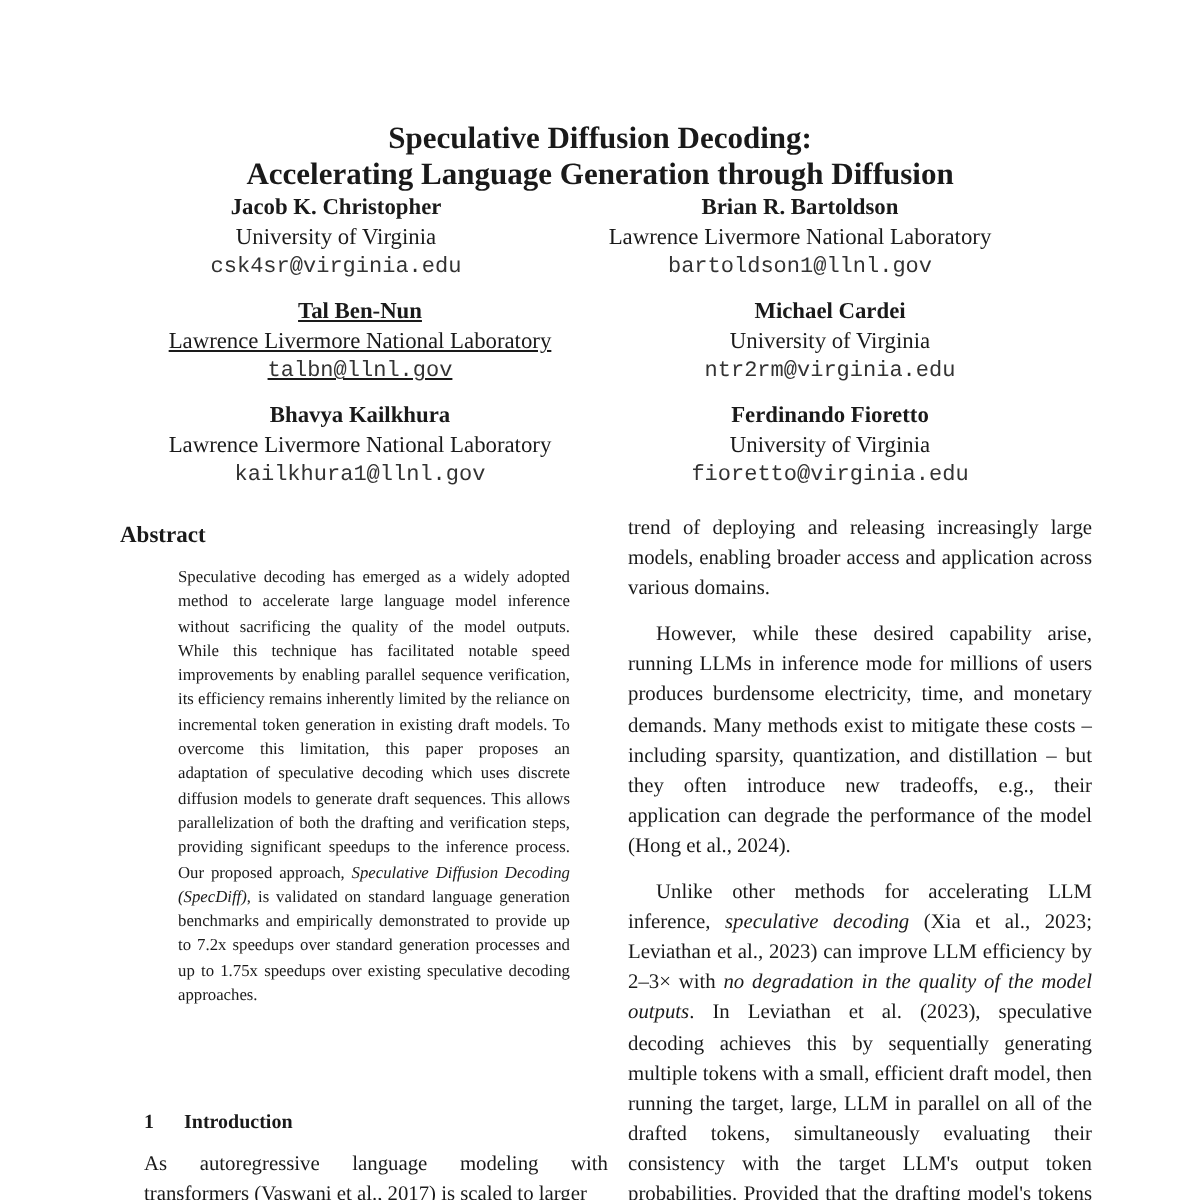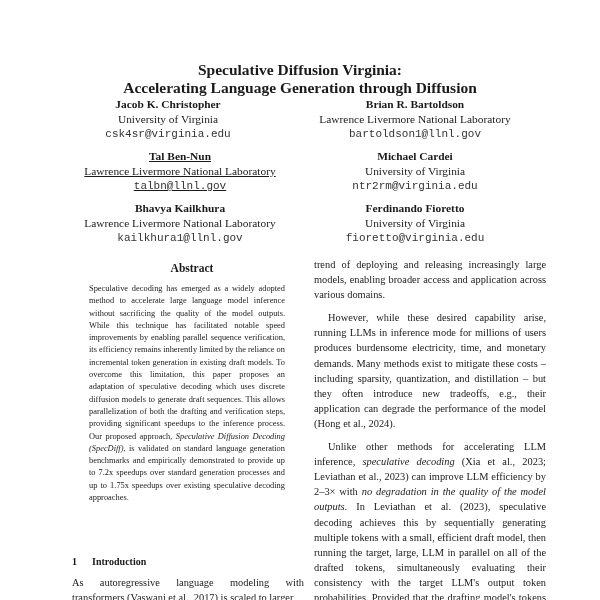--- a/index.html
+++ b/index.html
@@ -13,22 +13,22 @@
     position: absolute; left: 0; width: 600px; top: 61px;
     text-align: center; font-weight: bold; font-size: 15.5px; line-height: 18px;
   }
   .author {
     position: absolute; width: 240px; text-align: center;
     font-size: 11.4px; line-height: 15px;
   }
   .author .name { font-weight: bold; }
   .author .email { font-family: "Liberation Mono", "DejaVu Sans Mono", monospace; font-size: 11px; color: #333; }
   .abstract-heading {
-    position: absolute; left: 72px; width: 240px; top: 262px;
-    text-align: center; font-weight: bold; font-size: 11.5px;
+    position: absolute; left: 60px; width: 240px; top: 262px;
+    text-align: left; font-weight: bold; font-size: 11.5px;
   }
   .abstract-body {
     position: absolute; left: 89px; width: 196px; top: 283px;
     font-size: 8.4px; line-height: 12.3px; text-align: justify;
     hyphens: manual;
   }
   .section-heading {
     position: absolute; left: 72px; top: 556px;
     font-weight: bold; font-size: 10px;
   }
@@ -43,30 +43,30 @@
   }
   .right-col p { margin: 0; text-indent: 0; }
   .right-col p.indent { text-indent: 14px; margin-top: 3px; }
   .right-col p.gap { margin-top: 8px; }
   em { font-style: italic; }
 </style>
 </head>
 <body>
 
 <div class="title">
-  <div>Speculative Diffusion Virginia:</div>
+  <div>Speculative Diffusion Decoding:</div>
   <div>Accelerating Language Generation through Diffusion</div>
 </div>
 
 <div class="author" style="left:48px; top:97px;">
   <div class="name">Jacob K. Christopher</div>
   <div>University of Virginia</div>
   <div class="email">csk4sr@virginia.edu</div>
 </div>
-<div class="author" style="left:295px; top:97px;">
+<div class="author" style="left:280px; top:97px;">
   <div class="name">Brian R. Bartoldson</div>
   <div>Lawrence Livermore National Laboratory</div>
   <div class="email">bartoldson1@llnl.gov</div>
 </div>
 
 <div class="author" style="left:60px; top:149px;text-decoration:underline;">
   <div class="name">Tal Ben-Nun</div>
   <div>Lawrence Livermore National Laboratory</div>
   <div class="email">talbn@llnl.gov</div>
 </div>

